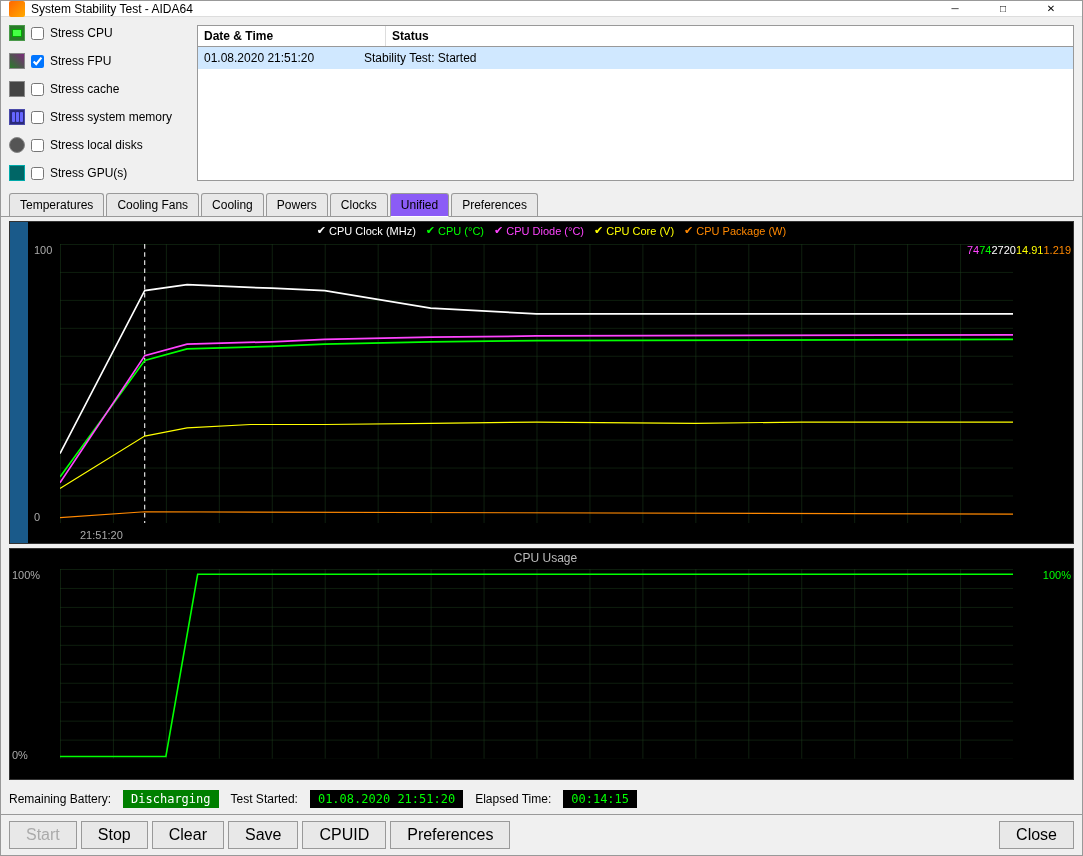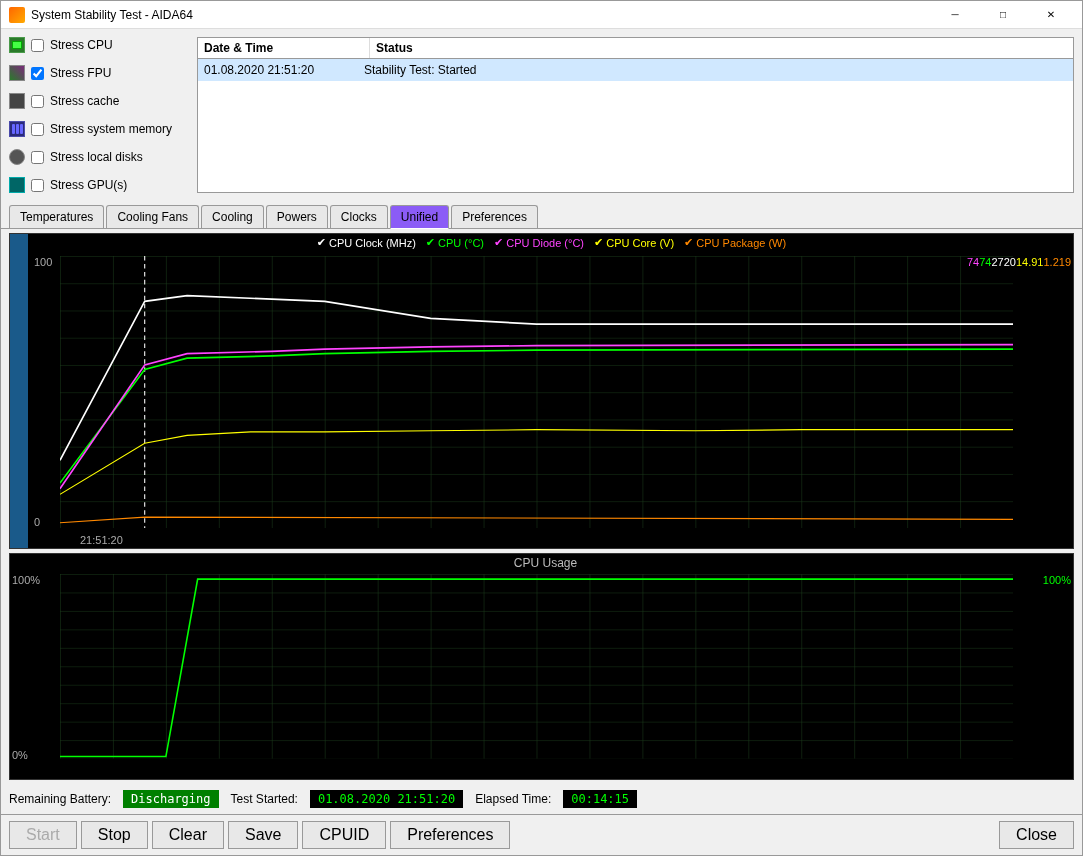--- a/index.html
+++ b/index.html
@@ -14,21 +14,21 @@
     .window {
       width: 1083px;
       height: 856px;
       border: 1px solid #999;
       display: flex;
       flex-direction: column;
       background: #f0f0f0;
     }
     .titlebar {
       background: #fff;
-      height: 28px;
+      height: 16px;
       display: flex;
       align-items: center;
       padding: 0 8px;
       border-bottom: 1px solid #ddd;
       flex-shrink: 0;
     }
     .titlebar-icon {
       width: 16px;
       height: 16px;
       margin-right: 6px;
@@ -109,21 +109,21 @@
       display: flex;
       background: #fff;
       border-bottom: 1px solid #999;
     }
     .log-col {
       padding: 3px 6px;
       font-size: 12px;
       font-weight: bold;
       color: #000;
     }
-    .log-col.date { width: 172px; border-right: 1px solid #ddd; }
+    .log-col.date { width: 188px; border-right: 1px solid #ddd; }
     .log-col.status { flex: 1; }
     .log-row {
       display: flex;
       padding: 2px 0;
       background: #d0e8ff;
     }
     .log-cell {
       padding: 2px 6px;
       font-size: 12px;
     }

